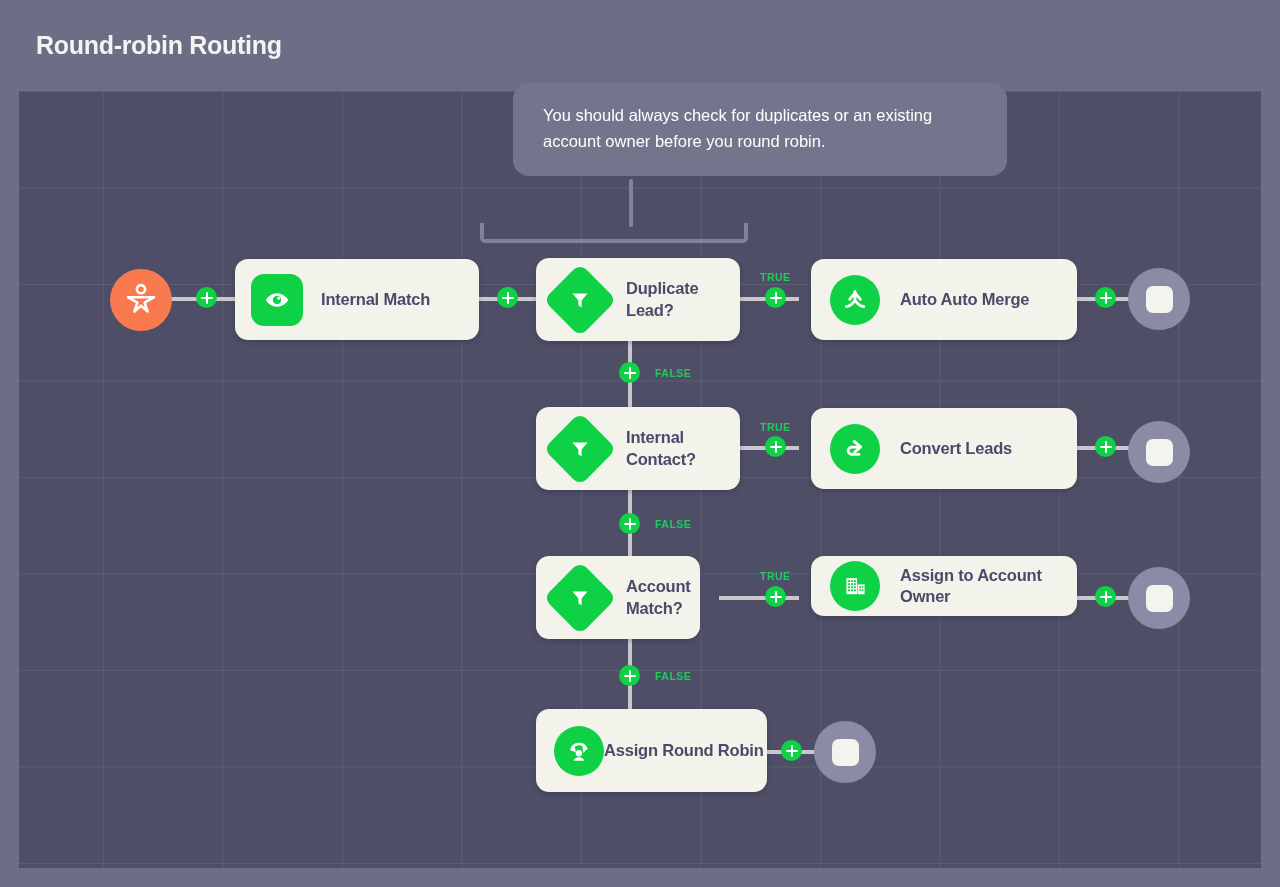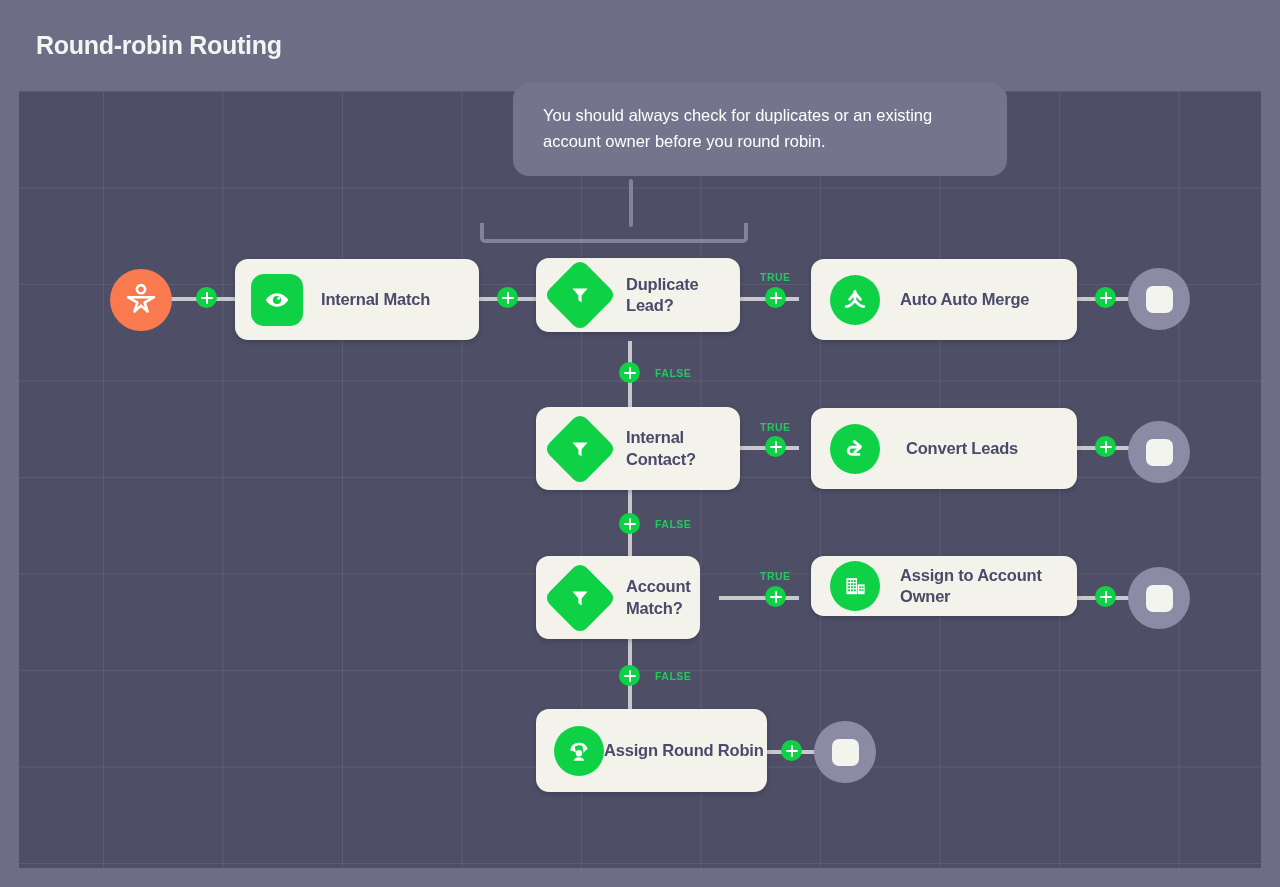--- a/index.html
+++ b/index.html
@@ -236,21 +236,21 @@
         <path d="M15 8.2c-5.6 0-9.8 4.1-11.2 6.8 1.4 2.7 5.6 6.8 11.2 6.8s9.8-4.1 11.2-6.8C24.8 12.3 20.6 8.2 15 8.2z" fill="#fff"></path>
         <circle cx="15" cy="15" r="4.1" fill="#0ed145"></circle>
         <circle cx="16.6" cy="13.3" r="1.5" fill="#fff"></circle>
       </svg>
     </span>
     <span class="card-label">Internal Match</span>
   </div>
 
   <div class="plus-btn" style="left:478px; top:196px;"></div>
 
-  <div class="card" style="left:517px; top:167px; width:204px; height:74px; padding-left:18px; gap:20px;">
+  <div class="card" style="left:517px; top:167px; width:204px; height:83px; padding-left:18px; gap:20px;">
     <span class="ic-diamond">
       <svg width="24" height="24" viewBox="0 0 24 24" aria-hidden="true">
         <path d="M4.5 5.5 H19.5 L13.6 12.4 V19.6 L10.4 17.2 V12.4 Z" fill="#fff"></path>
       </svg>
     </span>
     <span class="card-label">Duplicate Lead?</span>
   </div>
 
   <div class="branch-label" style="left:741px; top:180px;">TRUE</div>
   <div class="plus-btn" style="left:746px; top:196px;"></div>
@@ -285,21 +285,21 @@
       <svg width="24" height="24" viewBox="0 0 24 24" aria-hidden="true">
         <path d="M4.5 5.5 H19.5 L13.6 12.4 V19.6 L10.4 17.2 V12.4 Z" fill="#fff"></path>
       </svg>
     </span>
     <span class="card-label">Internal Contact?</span>
   </div>
 
   <div class="branch-label" style="left:741px; top:330px;">TRUE</div>
   <div class="plus-btn" style="left:746px; top:345px;"></div>
 
-  <div class="card" style="left:792px; top:317px; width:266px; height:81px; padding-left:19px; gap:26px;">
+  <div class="card" style="left:792px; top:317px; width:266px; height:81px; padding-left:19px; gap:20px;">
     <span class="ic-circle">
       <svg width="28" height="28" viewBox="0 0 28 28" aria-hidden="true">
         <path d="M18.4 12.2 H10.8 a3.6 3.6 0 0 0 0 7.2 H18" fill="none" stroke="#fff" stroke-width="2.8" stroke-linecap="round"></path>
         <path d="M13.2 6.4 L19.6 11.9 L13.6 17.2" fill="none" stroke="#fff" stroke-width="2.8" stroke-linecap="round" stroke-linejoin="round"></path>
       </svg>
     </span>
     <span class="card-label">Convert Leads</span>
   </div>
 
   <div class="plus-btn" style="left:1076px; top:345px;"></div>

